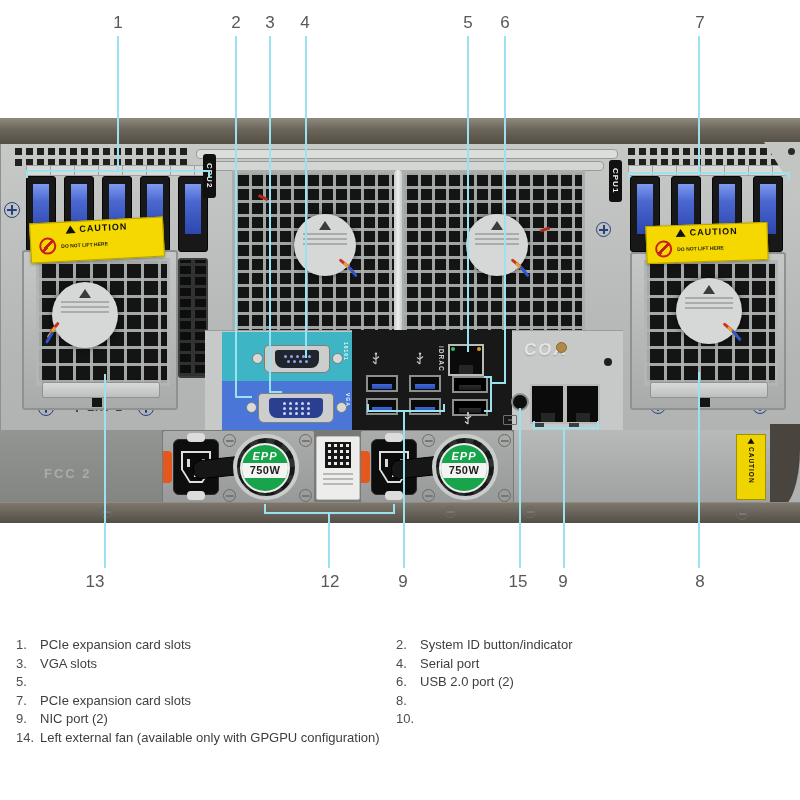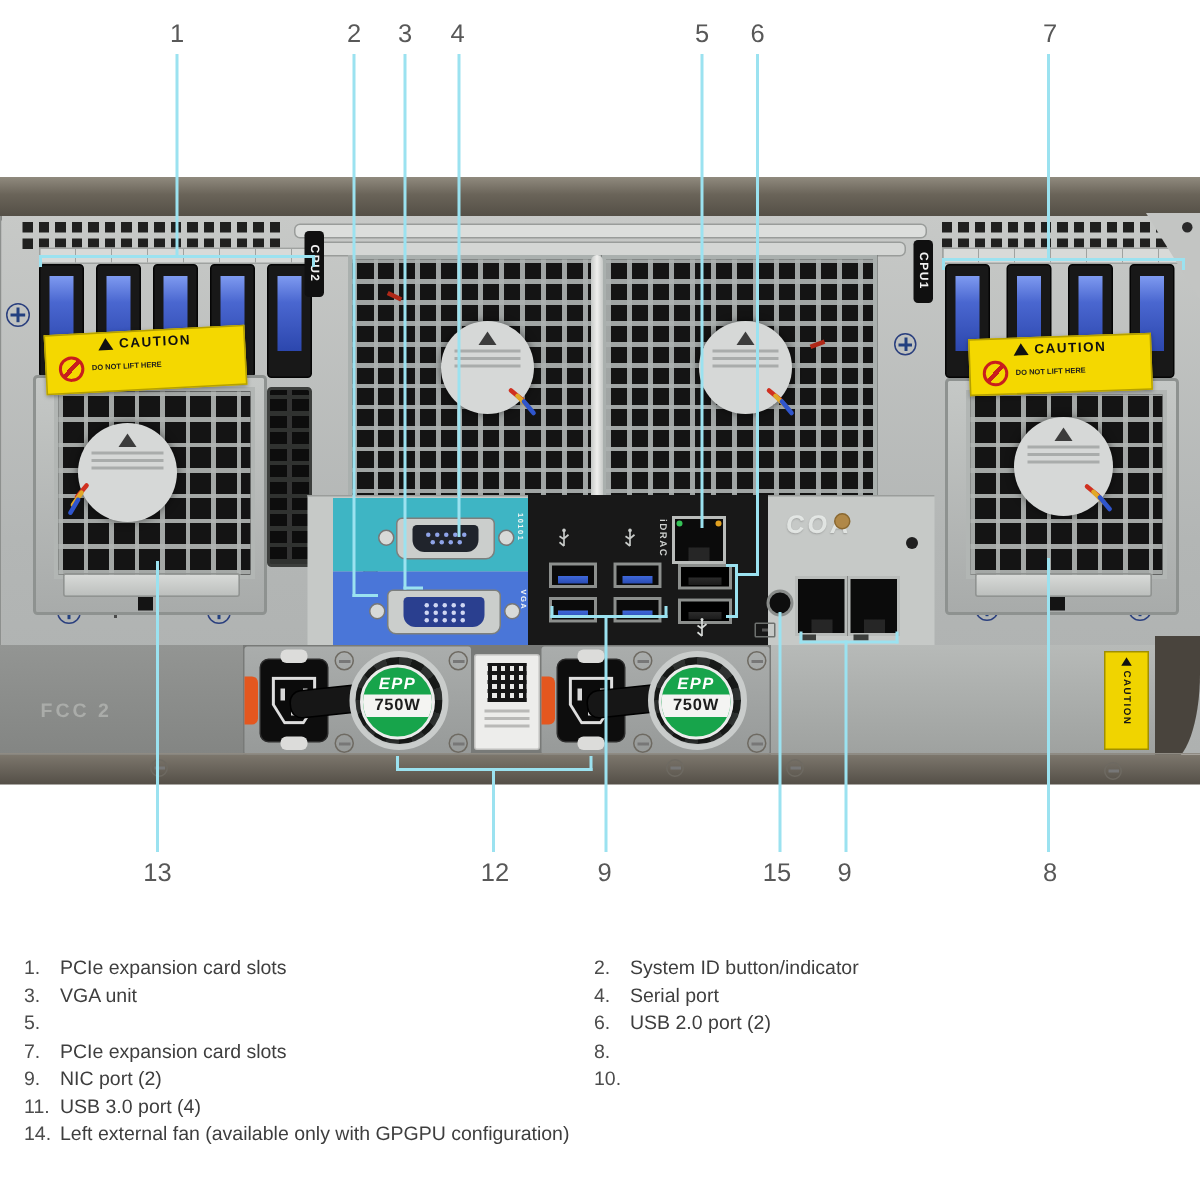--- a/index.html
+++ b/index.html
@@ -364,21 +364,21 @@
     <div class="a" style="left:604px;top:240px;width:8px;height:8px;border-radius:50%;background:#1f1f1f"></div>
     <div class="a" style="left:511px;top:275px;width:14px;height:14px;border-radius:50%;background:#0e0e0e;border:2px solid #8a8d8b"></div>
     <div class="a" style="left:503px;top:297px;width:12px;height:8px;border:1px solid #6d706e;border-radius:1px;background:linear-gradient(#555,#555) 50% 50%/4px 2px no-repeat"></div>
     <div class="a rj45" style="left:530px;top:266px;width:31px;height:36px"></div>
     <div class="a rj45" style="left:565px;top:266px;width:31px;height:36px"></div>
     <div class="a" style="left:534px;top:305px;width:10px;height:4px;background:#3c3e3c"></div>
     <div class="a" style="left:569px;top:305px;width:10px;height:4px;background:#3c3e3c"></div>
 
     <div class="a" style="left:160px;top:312px;width:356px;height:74px;background:#77797 8;background-color:#787a78"></div>
     <div class="a" style="left:0;top:312px;width:162px;height:74px;background:linear-gradient(180deg,#939593,#838583)">
-      <div class="fcc a" style="left:27px;top:36px">FCC 2</div>
+      <div class="fcc a" style="left:44px;top:36px">FCC 2</div>
     </div>
 
     <div class="a psu" style="left:163px;top:313px;width:151px;height:72px">
       <div class="a" style="left:0;top:20px;width:9px;height:32px;background:#e4571f;border-radius:0 4px 4px 0"></div>
       <div class="a" style="left:10px;top:8px;width:44px;height:54px;background:#0d0d0d;border-radius:6px;border:1px solid #2c2c2c">
         <div class="c14o" style="left:7px;top:11px;width:30px;height:32px"></div>
         <div class="c14i" style="left:9px;top:13px;width:26px;height:28px"></div>
         <div class="a" style="left:13px;top:19px;width:3px;height:8px;background:#d8d8d8"></div>
         <div class="a" style="left:28px;top:19px;width:3px;height:8px;background:#d8d8d8"></div>
         <div class="a" style="left:20px;top:29px;width:3px;height:8px;background:#d8d8d8"></div>
@@ -438,52 +438,48 @@
     </div>
     <div class="a" style="left:770px;top:306px;width:30px;height:84px;background:#49443d;border-radius:0 0 70% 0"></div>
 
     <div class="bstrip"></div>
     <div class="a screwG" style="left:100px;top:388px;width:10px;height:10px"></div>
     <div class="a screwG" style="left:444px;top:388px;width:10px;height:10px"></div>
     <div class="a screwG" style="left:524px;top:388px;width:10px;height:10px"></div>
     <div class="a screwG" style="left:736px;top:390px;width:10px;height:10px"></div>
   </div>
 
-  <div class="co" style="left:105px;top:572px">13</div>
+  <div class="co" style="left:95px;top:572px">13</div>
   <div class="co" style="left:330px;top:572px">12</div>
   <div class="co" style="left:403px;top:572px">9</div>
   <div class="co" style="left:518px;top:572px">15</div>
   <div class="co" style="left:563px;top:572px">9</div>
   <div class="co" style="left:700px;top:572px">8</div>
 
   <div class="a" style="left:16px;top:638px;width:376px">
     <div class="lrow">
         <span class="lnum">1.</span>
         <span>PCIe expansion card slots</span>
       </div>
     <div class="lrow">
         <span class="lnum">3.</span>
-        <span>VGA unit</span>
+        <span>VGA slots</span>
       </div>
     <div class="lrow">
         <span class="lnum">5.</span>
       </div>
     <div class="lrow">
         <span class="lnum">7.</span>
         <span>PCIe expansion card slots</span>
       </div>
     <div class="lrow">
         <span class="lnum">9.</span>
         <span>NIC port (2)</span>
       </div>
     <div class="lrow">
-        <span class="lnum">11.</span>
-        <span>USB 3.0 port (4)</span>
-      </div>
-    <div class="lrow">
         <span class="lnum">14.</span>
         <span>Left external fan (available only with GPGPU configuration)</span>
       </div>
   </div>
   <div class="a" style="left:396px;top:638px;width:402px">
     <div class="lrow">
         <span class="lnum">2.</span>
         <span>System ID button/indicator</span>
       </div>
     <div class="lrow">

